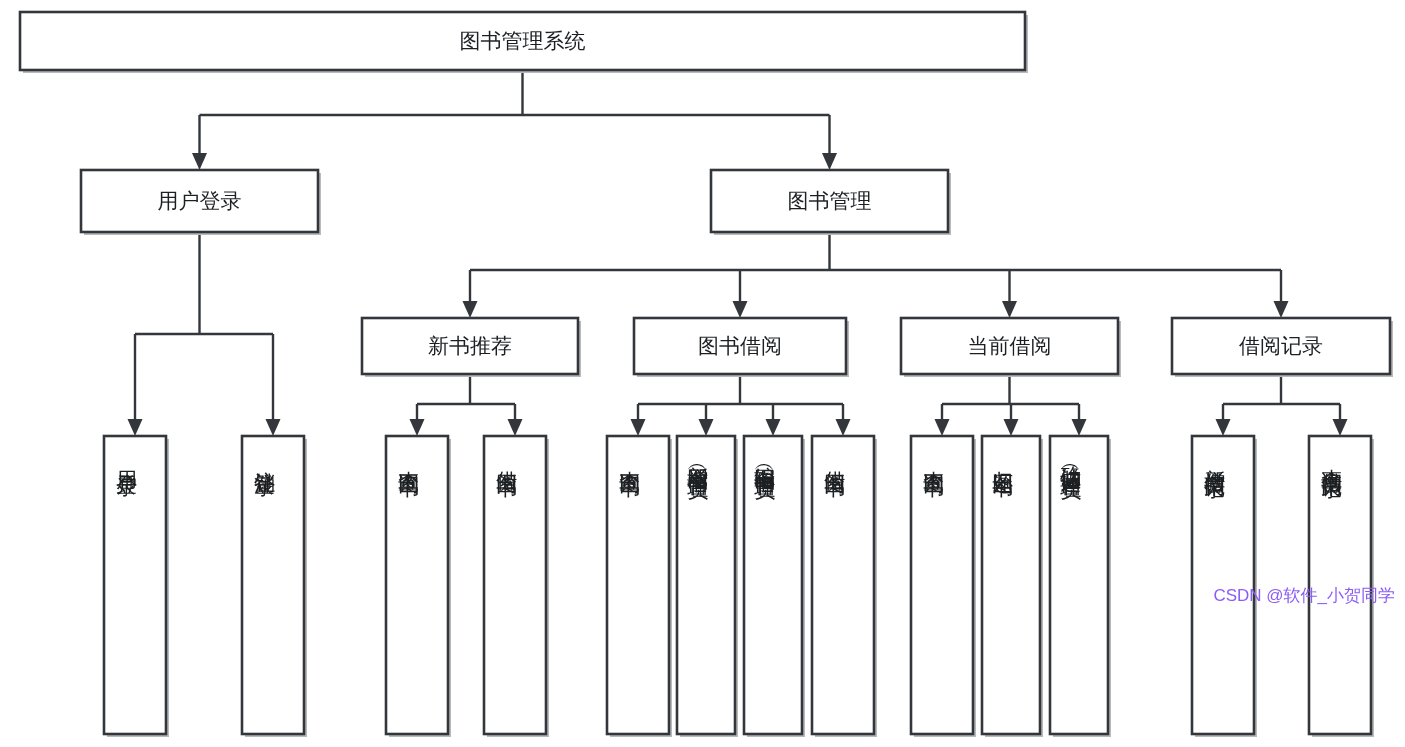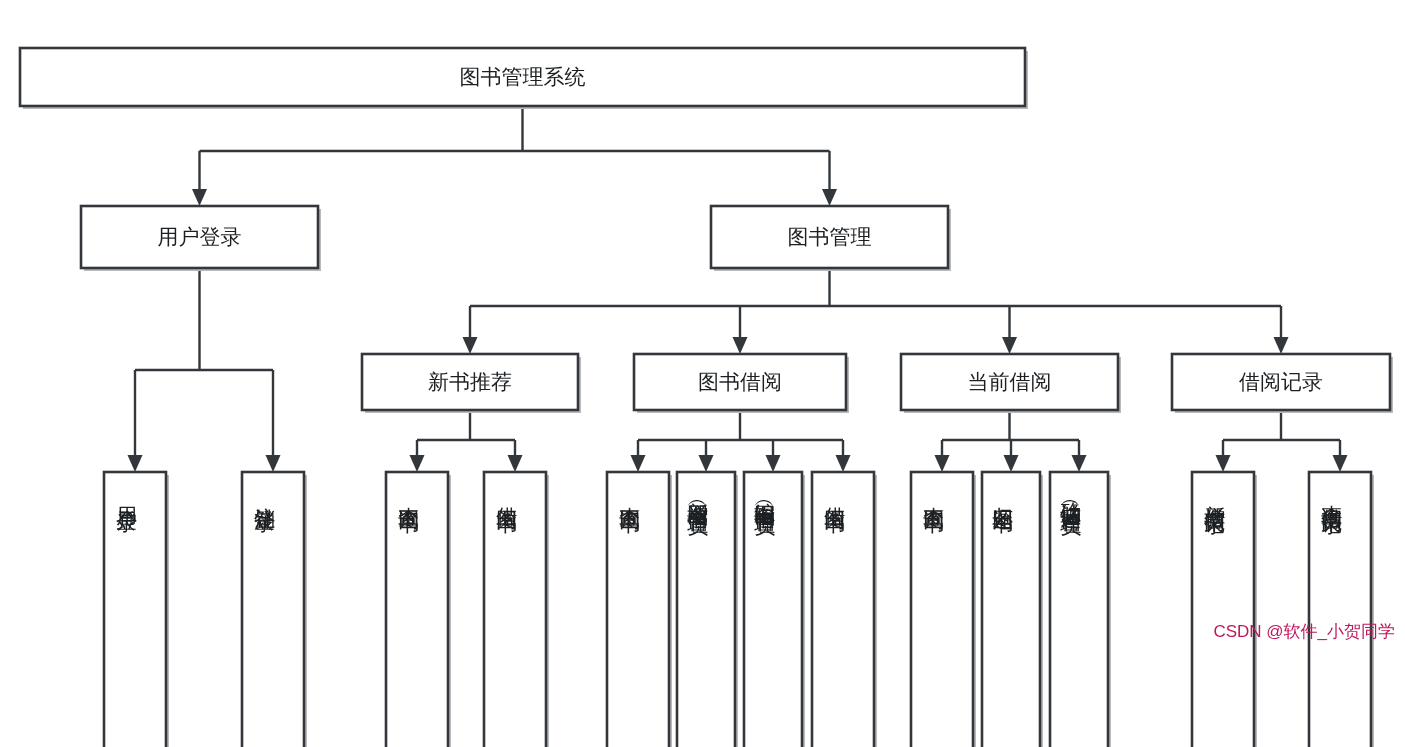--- a/index.html
+++ b/index.html
@@ -11,21 +11,20 @@
     width: 1405px;
     height: 747px;
     font-family: "Liberation Sans", "DejaVu Sans", sans-serif;
     overflow: hidden;
     position: relative;
   }
   #diagram-root {
     position: relative;
     width: 1405px;
     height: 611px;
-    margin-top: 36px;
   }
   svg.flow {
     position: absolute;
     left: 0;
     top: 0;
     width: 1405px;
     height: 747px;
     display: block;
   }
   .node-box {
@@ -63,21 +62,21 @@
     text-orientation: upright;
     text-anchor: middle;
     letter-spacing: 2px;
   }
   .watermark-text {
     position: absolute;
     right: 10px;
     bottom: 4px;
     font-family: "Liberation Sans", "DejaVu Sans", sans-serif;
     font-size: 17px;
-    color: #be185d;
+    color: #8b5cf6;
     white-space: nowrap;
     user-select: none;
     pointer-events: none;
   }
 </style>
 </head>
 <body>
 
 <div id="diagram-root">
   <svg class="flow" viewBox="0 0 1405 747" xmlns="http://www.w3.org/2000/svg">

